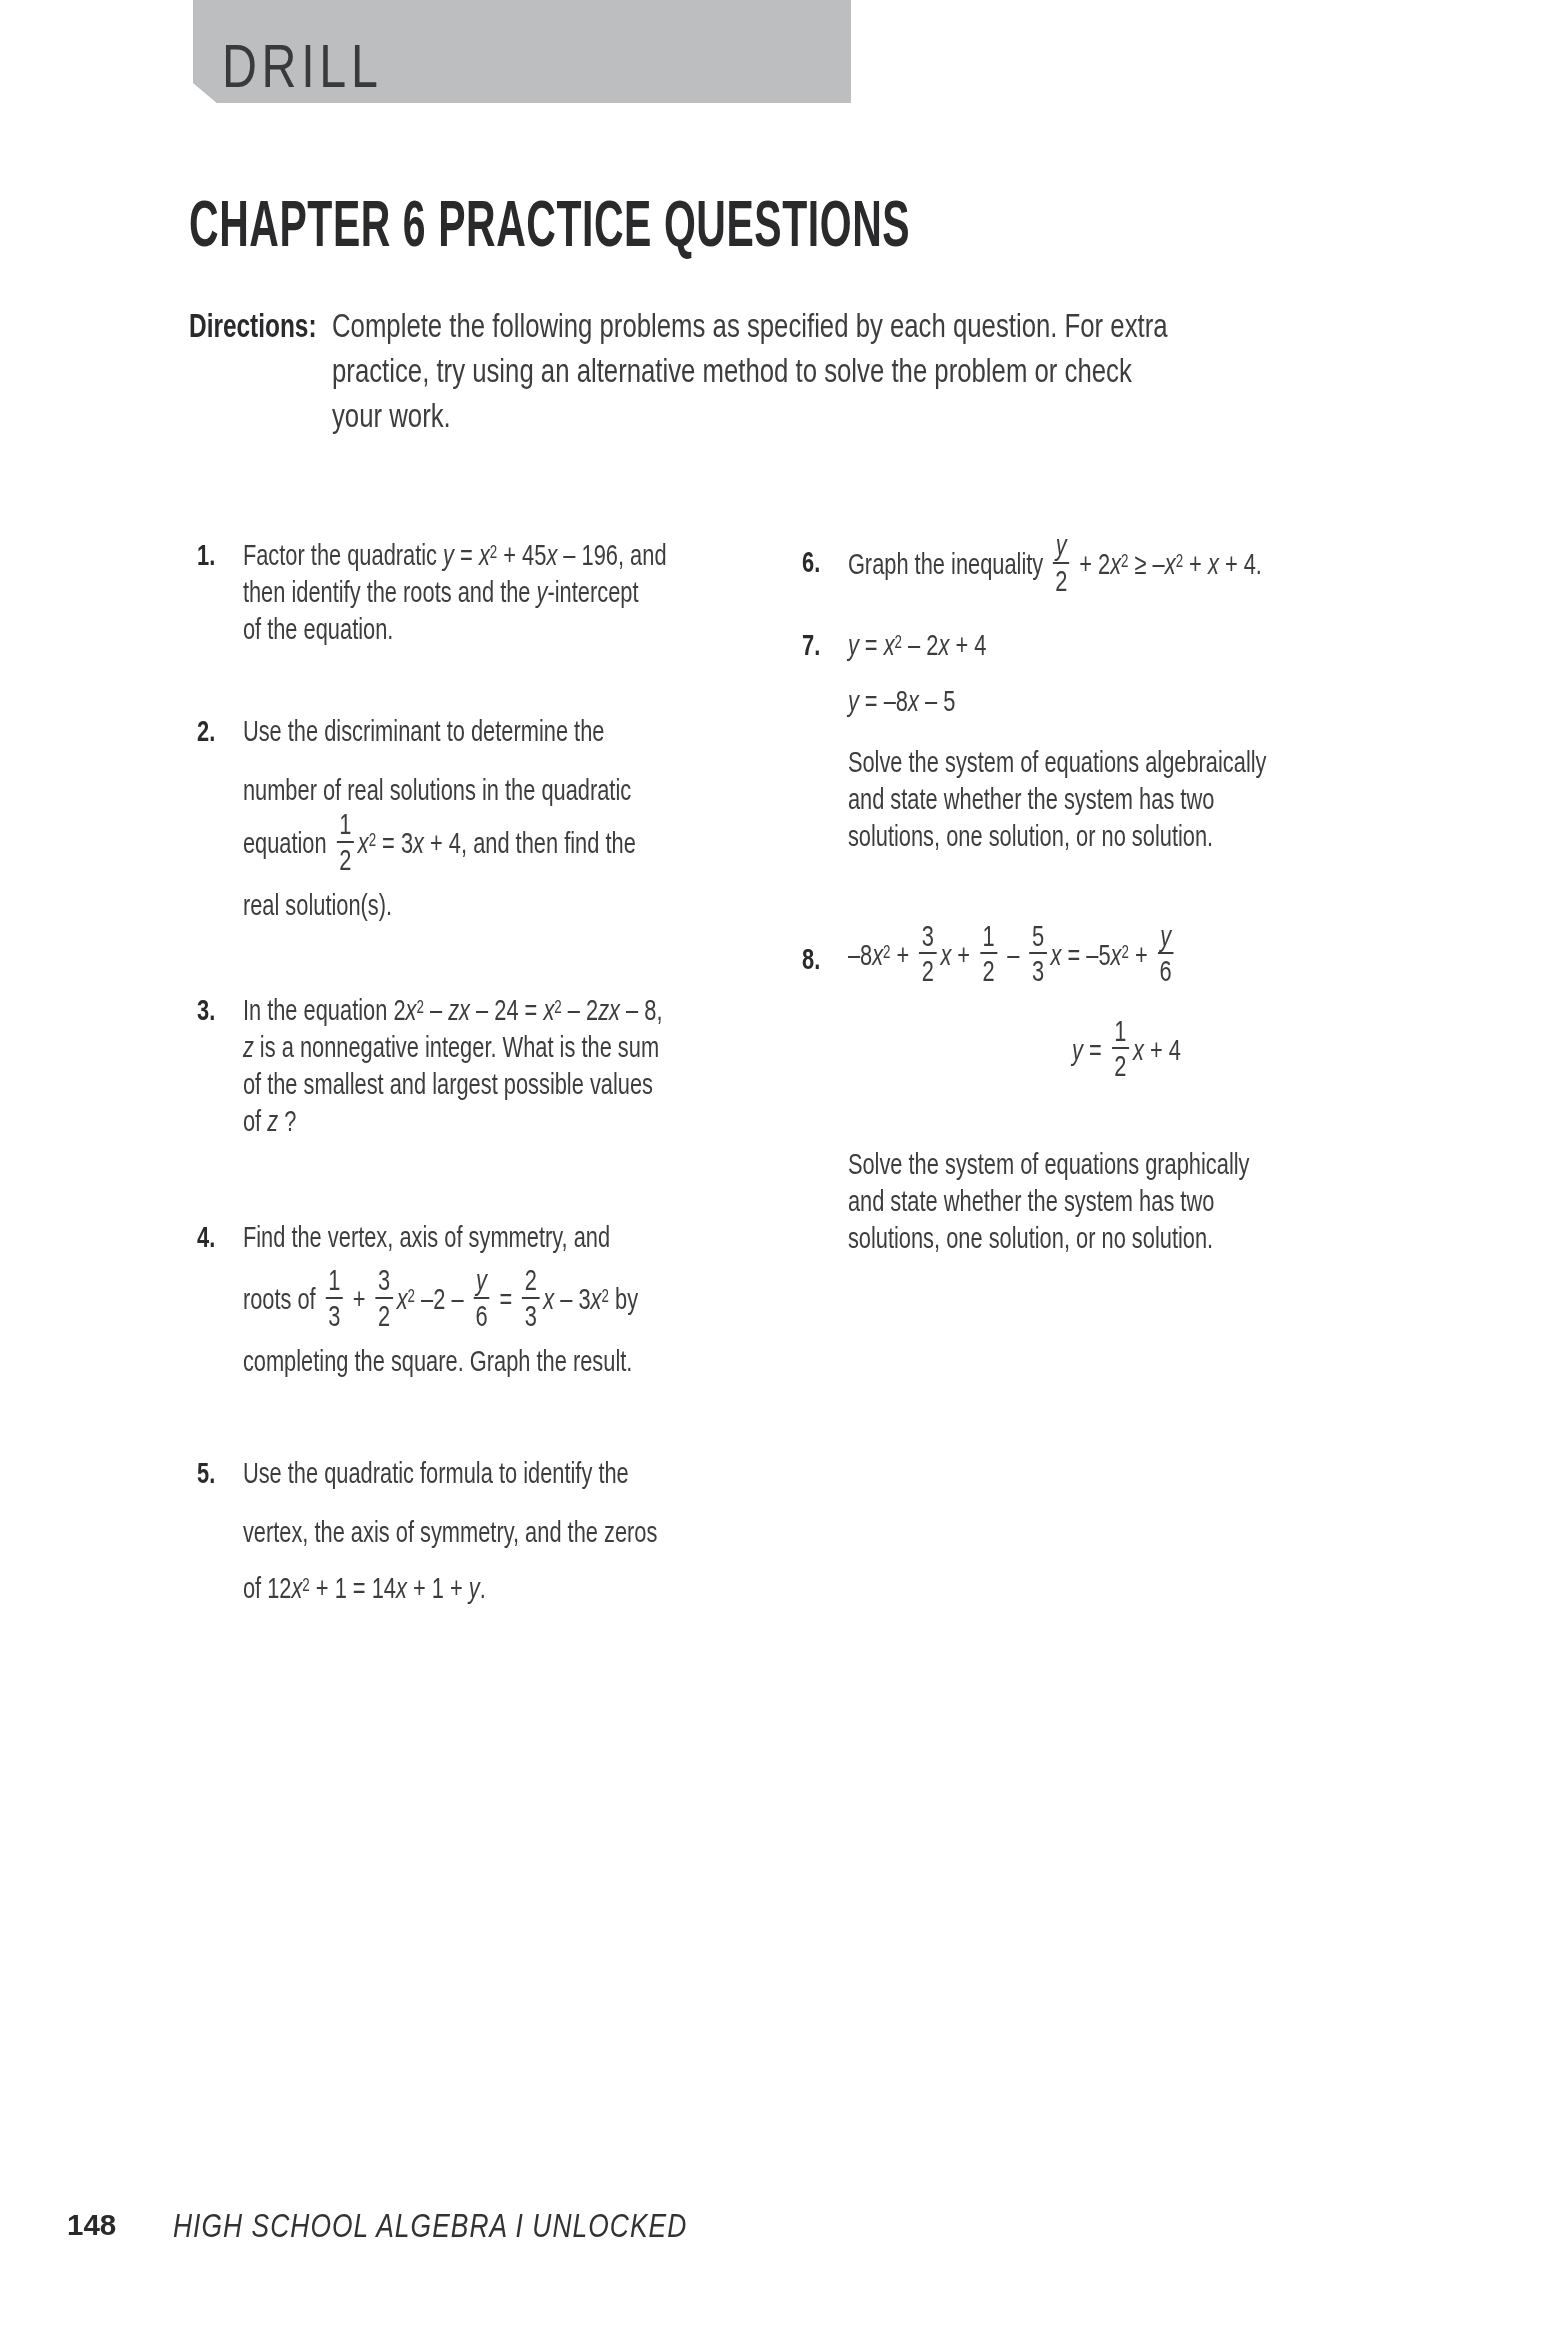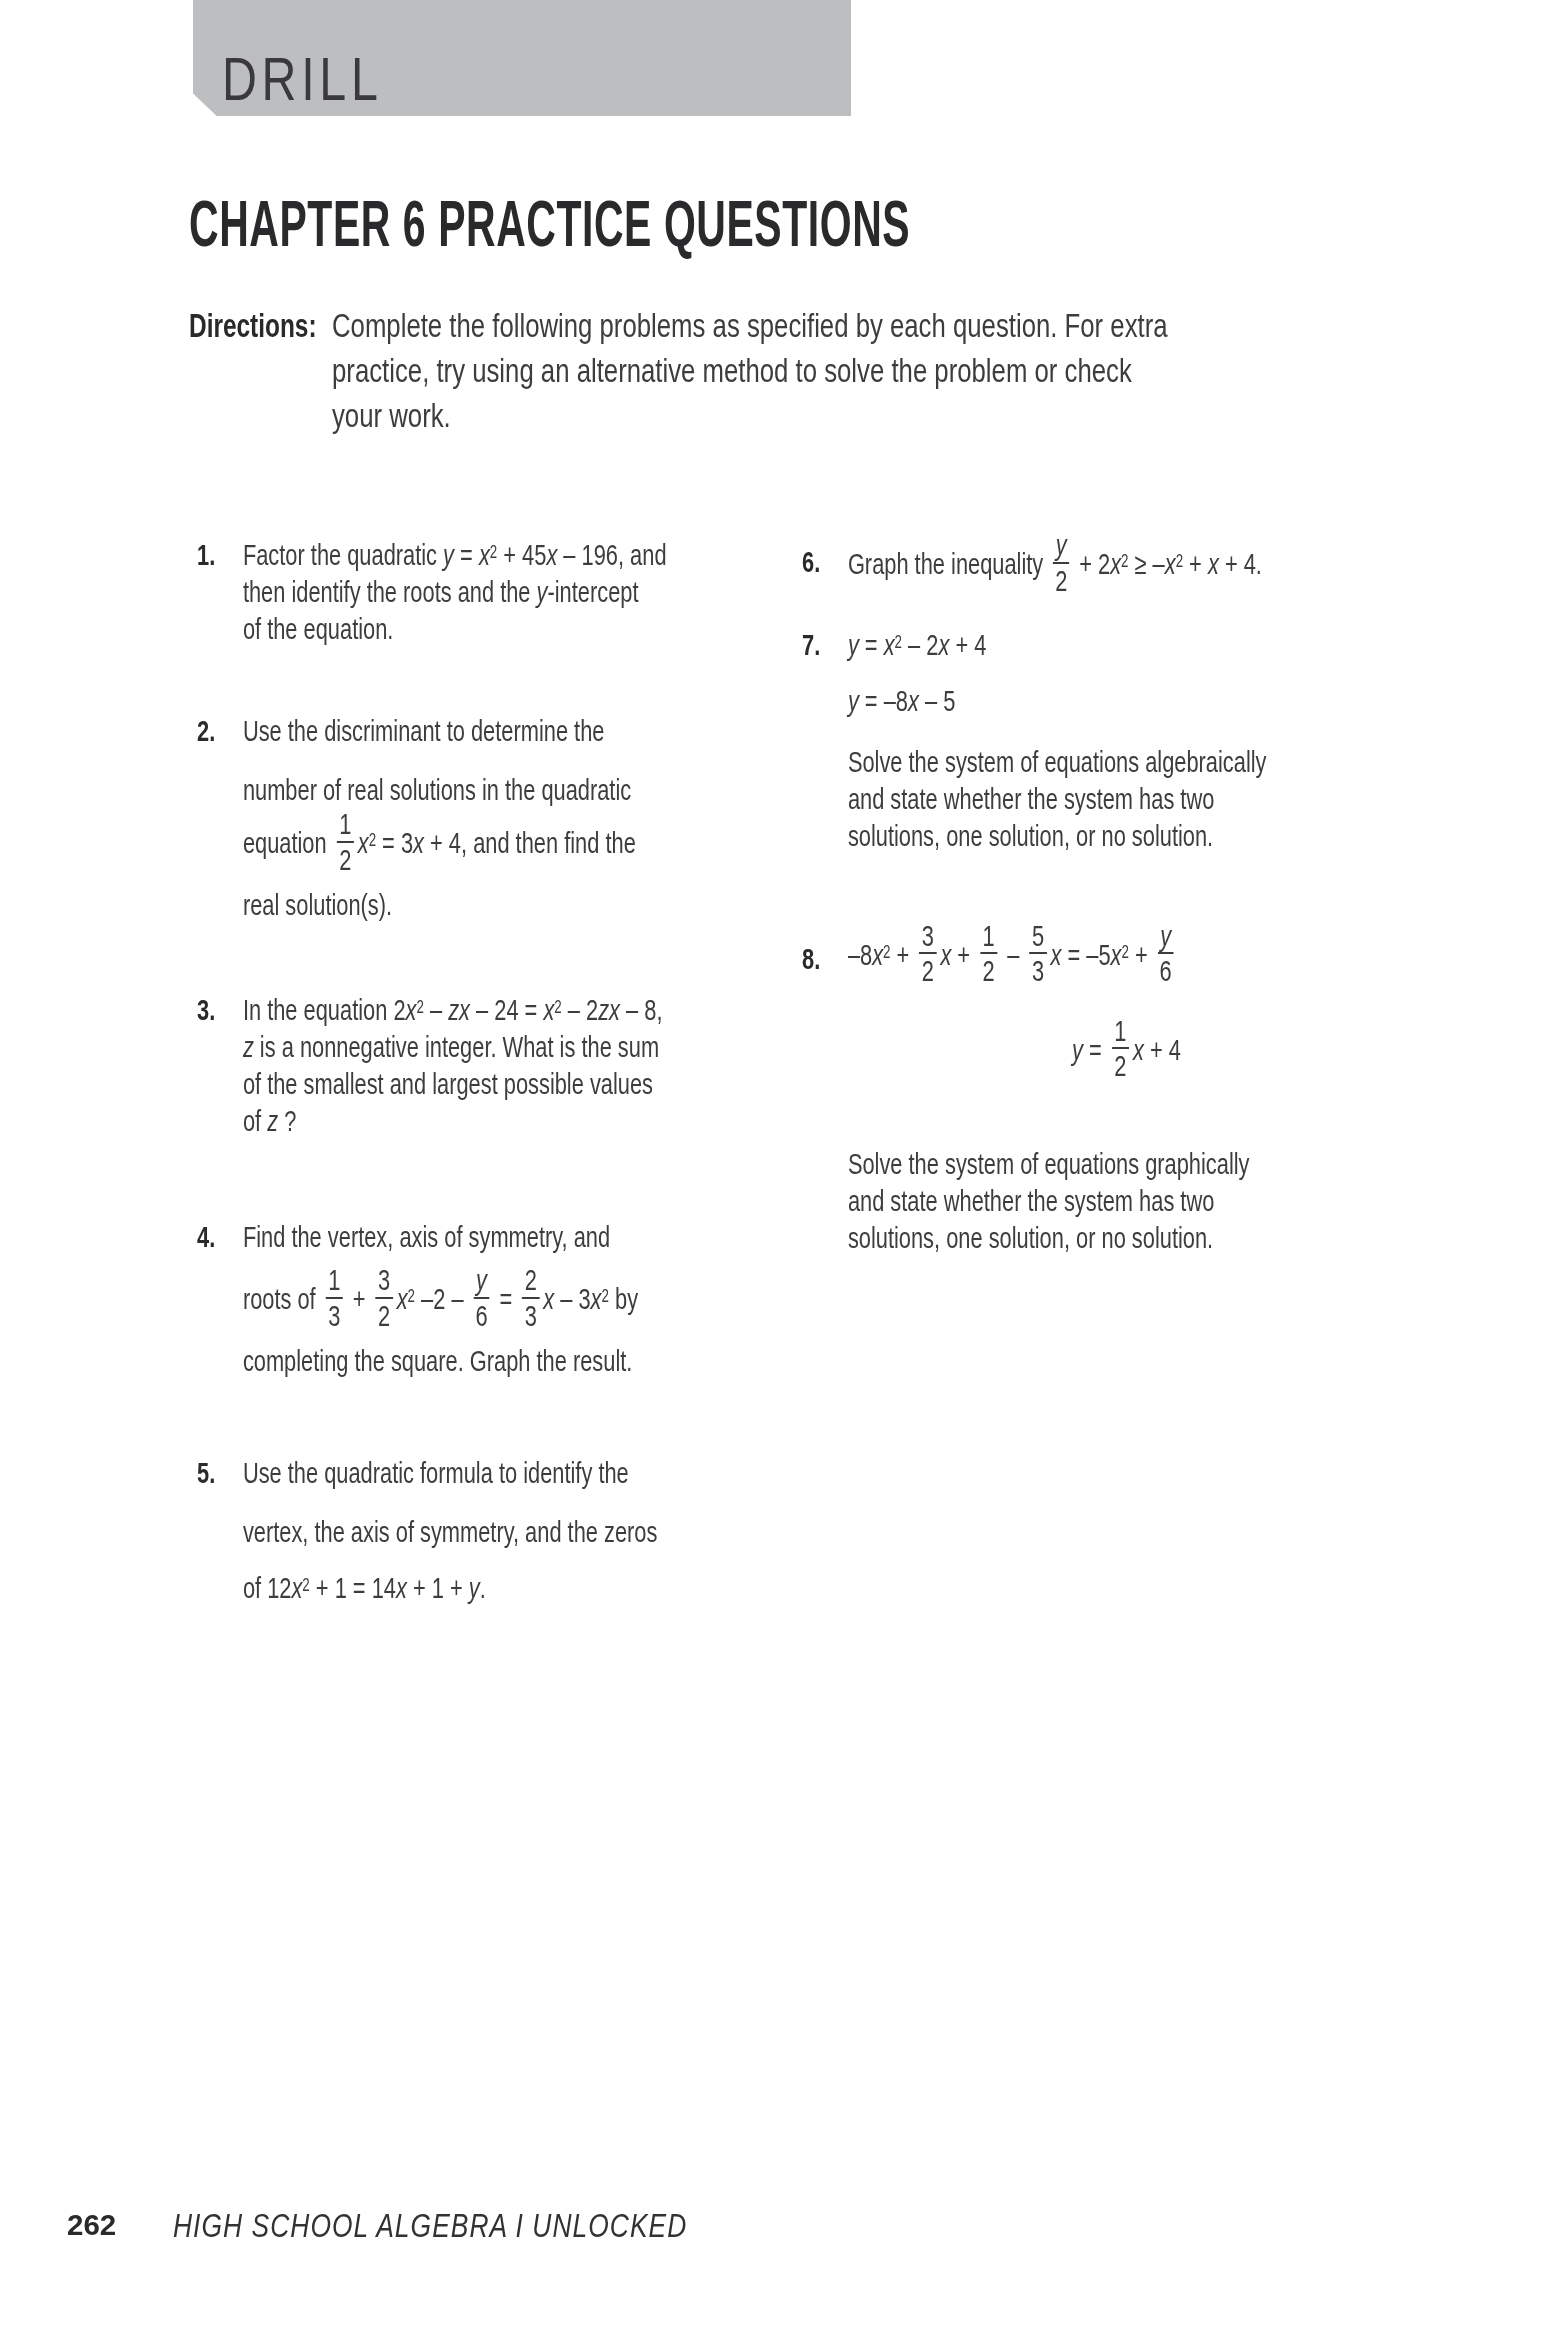--- a/index.html
+++ b/index.html
@@ -8,21 +8,21 @@
     --heading:#2a292b;
   }
   *{margin:0;padding:0;box-sizing:border-box;}
   html,body{background:#ffffff;}
   body{
     width:1562px;height:2342px;position:relative;
     font-family:"Liberation Sans","DejaVu Sans",sans-serif;
     color:var(--text);overflow:hidden;
   }
   .banner{
-    position:absolute;left:193px;top:0;width:658px;height:116px;
+    position:absolute;left:193px;top:0;width:658px;height:103px;
     background:var(--banner-bg);
     clip-path:polygon(0 0,100% 0,100% 100%,3.6% 100%,0 80.5%);
   }
   .banner-label{
     position:absolute;left:29px;bottom:7px;
     font-size:62px;line-height:.95;letter-spacing:6px;
     transform:scaleX(.78);transform-origin:0 100%;
     color:#3a3a3c;font-weight:400;white-space:nowrap;
   }
   .title{
@@ -212,15 +212,15 @@
             <span class="fn"><span>1</span></span>
             <span class="fd"><span>2</span></span>
           </span><span class="it">x</span><span> + 4</span></div>
         <div class="qline mt65"><span>Solve the system of equations graphically</span></div>
         <div class="qline"><span>and state whether the system has two</span></div>
         <div class="qline"><span>solutions, one solution, or no solution.</span></div>
       </div>
     </div>
 </div>
 
-<div class="page-number">262</div>
+<div class="page-number">148</div>
 <div class="book-title">HIGH SCHOOL ALGEBRA I UNLOCKED</div>
 
 
 </body></html>

